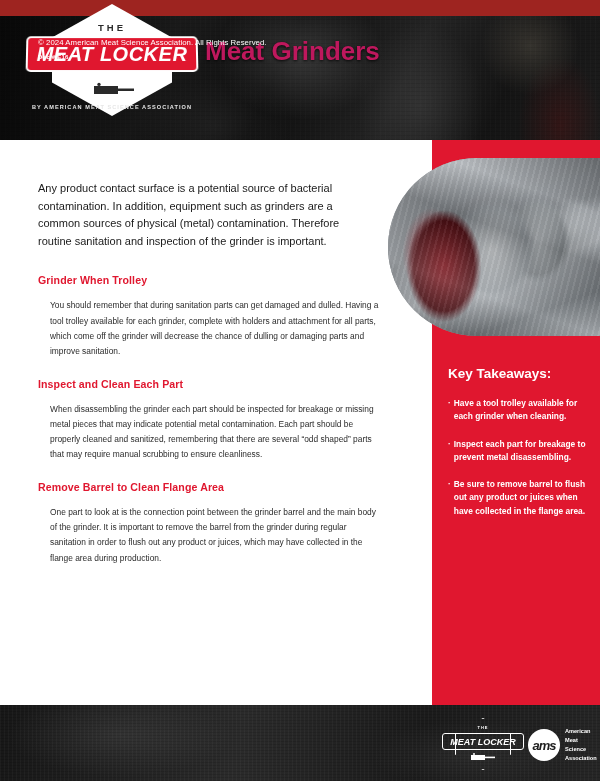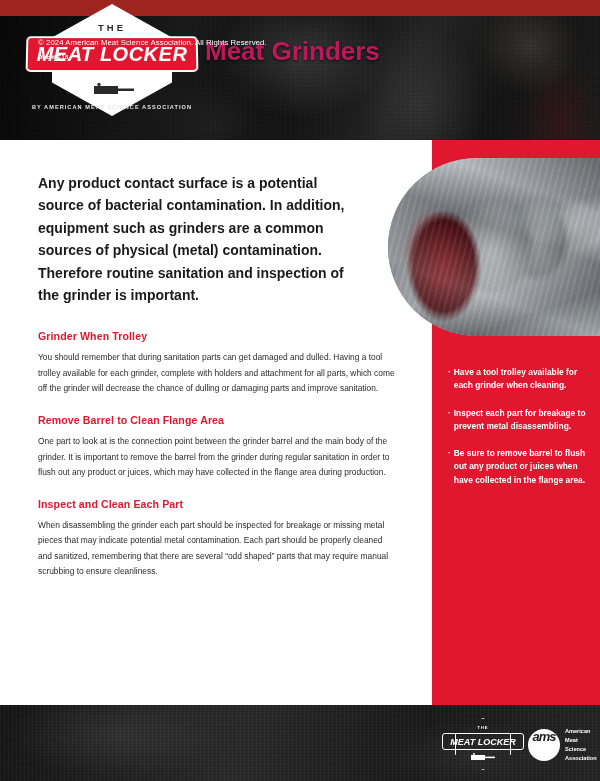--- a/index.html
+++ b/index.html
@@ -175,40 +175,40 @@
       repeating-linear-gradient(104deg, rgba(255,255,255,0.07) 0 2px, rgba(0,0,0,0.05) 2px 6px);
   }
 
   
   .content {
     position: absolute;
     left: 38px; top: 172px;
     width: 358px;
   }
   .intro {
-    font-size: 14px;
-    font-weight: bold;
+    font-size: 11px;
+    font-weight: normal;
     line-height: 1.60;
     color: #1a1a1a;
     width: 318px;
-    margin: 0 0 24px 0;
+    margin: 8px 0 24px 0;
   }
   .section { margin-bottom: 18px; }
   .section-heading {
     color: #e0172f;
     font-size: 10.6px;
     font-weight: bold;
     margin: 0 0 8px 0;
     letter-spacing: 0.1px;
   }
   .section-body {
     font-size: 8.4px;
     line-height: 1.82;
     color: #2b2b2b;
-    margin: 0;
+    margin: 12px;
   }
   .section-1 { margin-top: 12px; }
 
   
   .takeaways {
     position: absolute;
     left: 448px; top: 366px;
     width: 140px;
     color: #ffffff;
   }
@@ -326,20 +326,21 @@
     left: 528px; top: 727px;
     width: 64px; height: 36px;
   }
   .amsa-mark {
     position: absolute;
     left: 0; top: 2px;
     width: 32px; height: 32px;
     border-radius: 50%;
     background: #ffffff;
     display: flex;
+    align-items: center;
     justify-content: center;
   }
   .amsa-mark-text {
     font-size: 13px;
     font-weight: bold;
     color: #1e1e1e;
     font-style: italic;
     letter-spacing: -1px;
   }
   .amsa-words {
@@ -389,31 +390,32 @@
 
   <div class="content">
     <p class="intro">Any product contact surface is a potential source of bacterial contamination.  In addition, equipment such as grinders are a common sources of physical (metal) contamination.  Therefore routine sanitation and inspection of the grinder is important.</p>
 
     <div class="section section-1">
       <h2 class="section-heading">Grinder When Trolley</h2>
       <p class="section-body">You should remember that during sanitation parts can get damaged and dulled. Having a tool trolley available for each grinder, complete with holders and attachment for all parts, which come off the grinder will decrease the chance of dulling or damaging parts and improve sanitation.</p>
     </div>
 
     <div class="section">
+      <h2 class="section-heading">Inspect and Clean Each Part</h2>
+      <p class="section-body">When disassembling the grinder each part should be inspected for breakage or missing metal pieces that may indicate potential metal contamination.  Each part should be properly cleaned and sanitized, remembering that there are several “odd shaped” parts that may require manual scrubbing to ensure cleanliness.</p>
+    </div>
+
+    <div class="section">
       <h2 class="section-heading">Remove Barrel to Clean Flange Area</h2>
       <p class="section-body">One part to look at is the connection point between the grinder barrel and the main body of the grinder. It is important to remove the barrel from the grinder during regular sanitation in order to flush out any product or juices, which may have collected in the flange area during production.</p>
     </div>
-
-    <div class="section">
-      <h2 class="section-heading">Inspect and Clean Each Part</h2>
-      <p class="section-body">When disassembling the grinder each part should be inspected for breakage or missing metal pieces that may indicate potential metal contamination.  Each part should be properly cleaned and sanitized, remembering that there are several “odd shaped” parts that may require manual scrubbing to ensure cleanliness.</p>
-    </div>
   </div>
 
   <div class="takeaways">
+    <h3 class="takeaways-title">Key Takeaways:</h3>
 
     <div class="takeaway-item">
       <span class="takeaway-bullet">·</span>
       <span class="takeaway-text">Have a tool trolley available for each grinder when cleaning.</span>
     </div>
 
     <div class="takeaway-item">
       <span class="takeaway-bullet">·</span>
       <span class="takeaway-text">Inspect each part for breakage to prevent metal disassembling.</span>
     </div>

